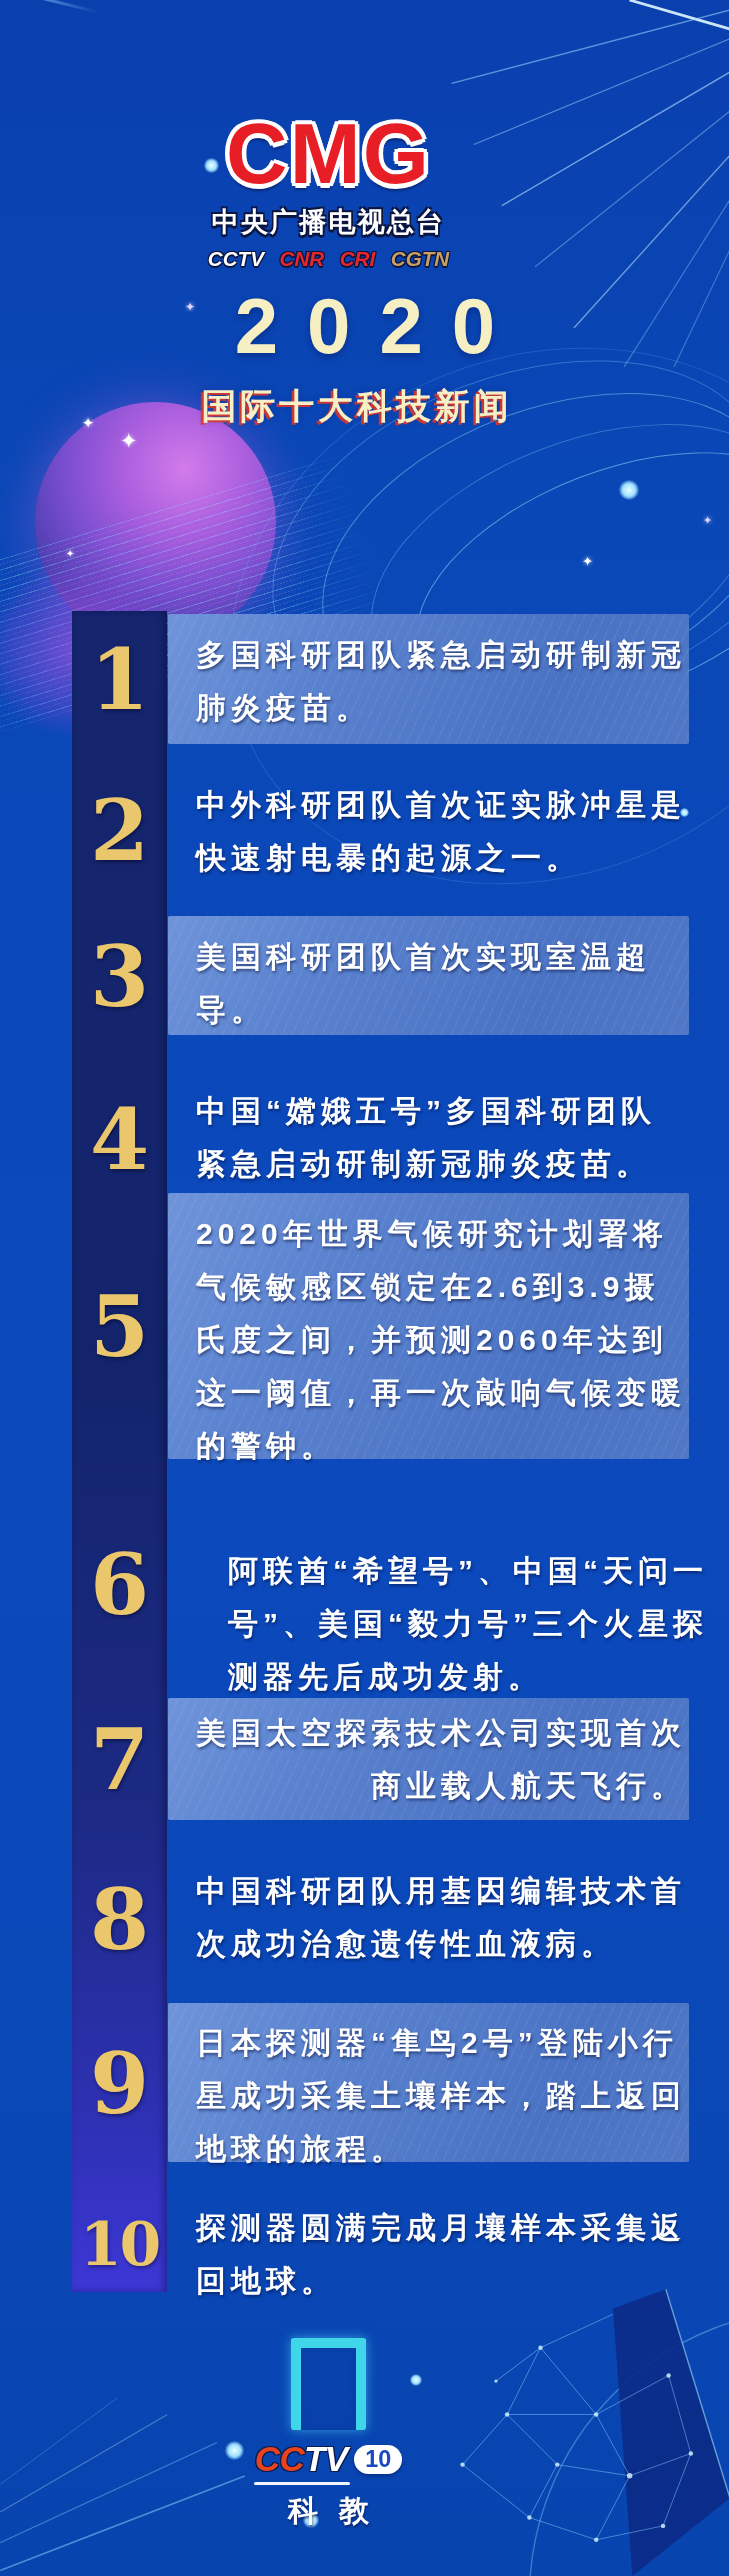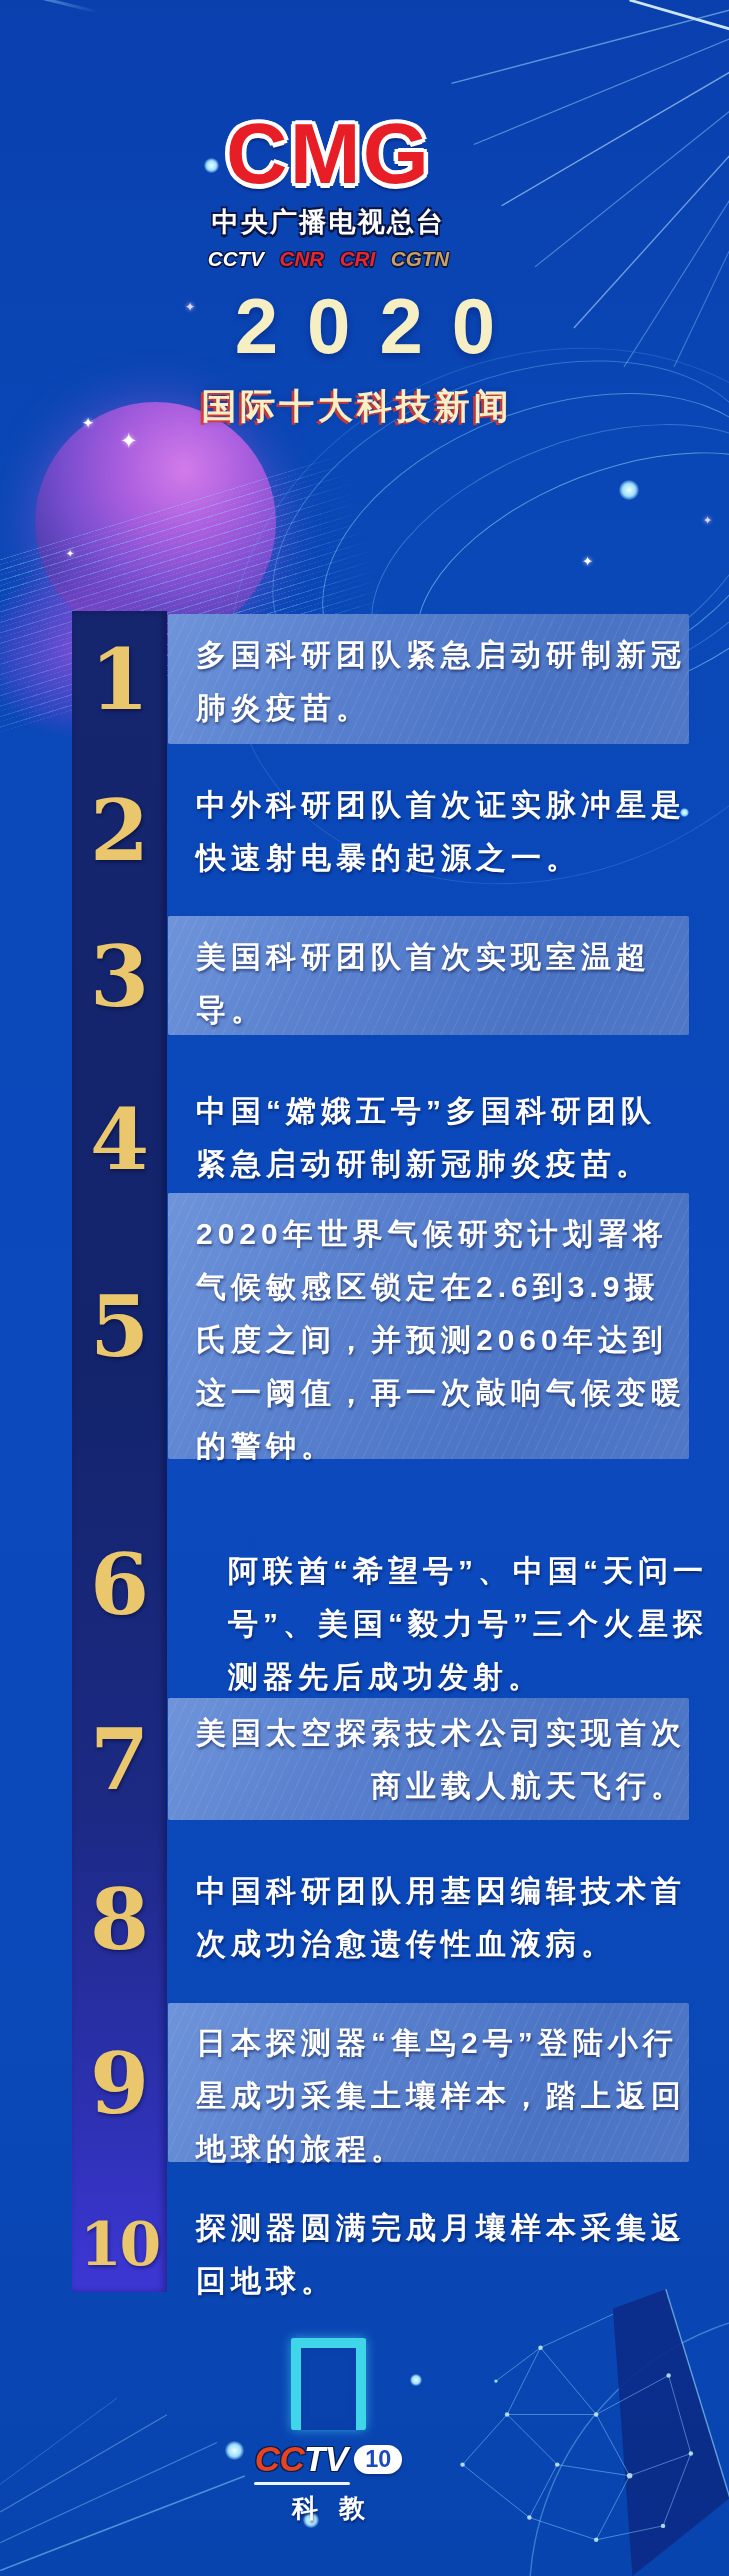--- a/index.html
+++ b/index.html
@@ -69,21 +69,21 @@
   .gate{width:55px;height:82px;border-left:10.6px solid #3fd6e9;border-top:10.6px solid #3fd6e9;border-right:10.6px solid #3fd6e9;
     border-radius:2.8px;background:rgba(10,50,150,.18);
     box-shadow:0 0 11px rgba(80,230,255,.55),inset 0 0 7.8px rgba(15,55,160,.55);}
   .cctv-row{margin-top:9px;display:flex;align-items:center;gap:6.7px;}
   .cctv-word{font-size:35px;font-weight:900;font-style:italic;letter-spacing:-0.6px;}
   .cctv-word .c{color:#e8431f;text-shadow:-1.1px -1.1px 0 #071d52,1.1px -1.1px 0 #071d52,-1.1px 1.1px 0 #071d52,1.1px 1.1px 0 #071d52;}
   .cctv-word .tv{color:#fff;text-shadow:-1.1px -1.1px 0 #071d52,1.1px -1.1px 0 #071d52,-1.1px 1.1px 0 #071d52,1.1px 1.1px 0 #071d52;}
   .pill{min-width:39px;height:29px;padding:0 4.5px;background:#fff;border-radius:15px;display:flex;align-items:center;justify-content:center;
     color:#1b49c0;font-weight:900;font-size:23.4px;box-shadow:0 1.7px 3.3px rgba(5,20,70,.45);}
   .cctv-line{width:96px;height:2.8px;border-radius:1.7px;background:#fff;margin-top:3.3px;transform:translateX(-27px);opacity:.95;}
-  .kejiao{margin-top:5.6px;font-size:26px;font-weight:900;color:#fff;letter-spacing:21px;padding-left:21px;
+  .kejiao{margin-top:5.6px;font-size:30px;font-weight:900;color:#fff;letter-spacing:21px;padding-left:21px;
     text-shadow:0.6px 1.7px 2.2px rgba(5,15,60,.6);}
 </style>
 </head>
 <body>
 
 <div class="poster">
 
   <div class="abs corner-line"></div>
 
   <svg class="abs fan-tr" width="290" height="367" viewBox="0 0 520 660">

